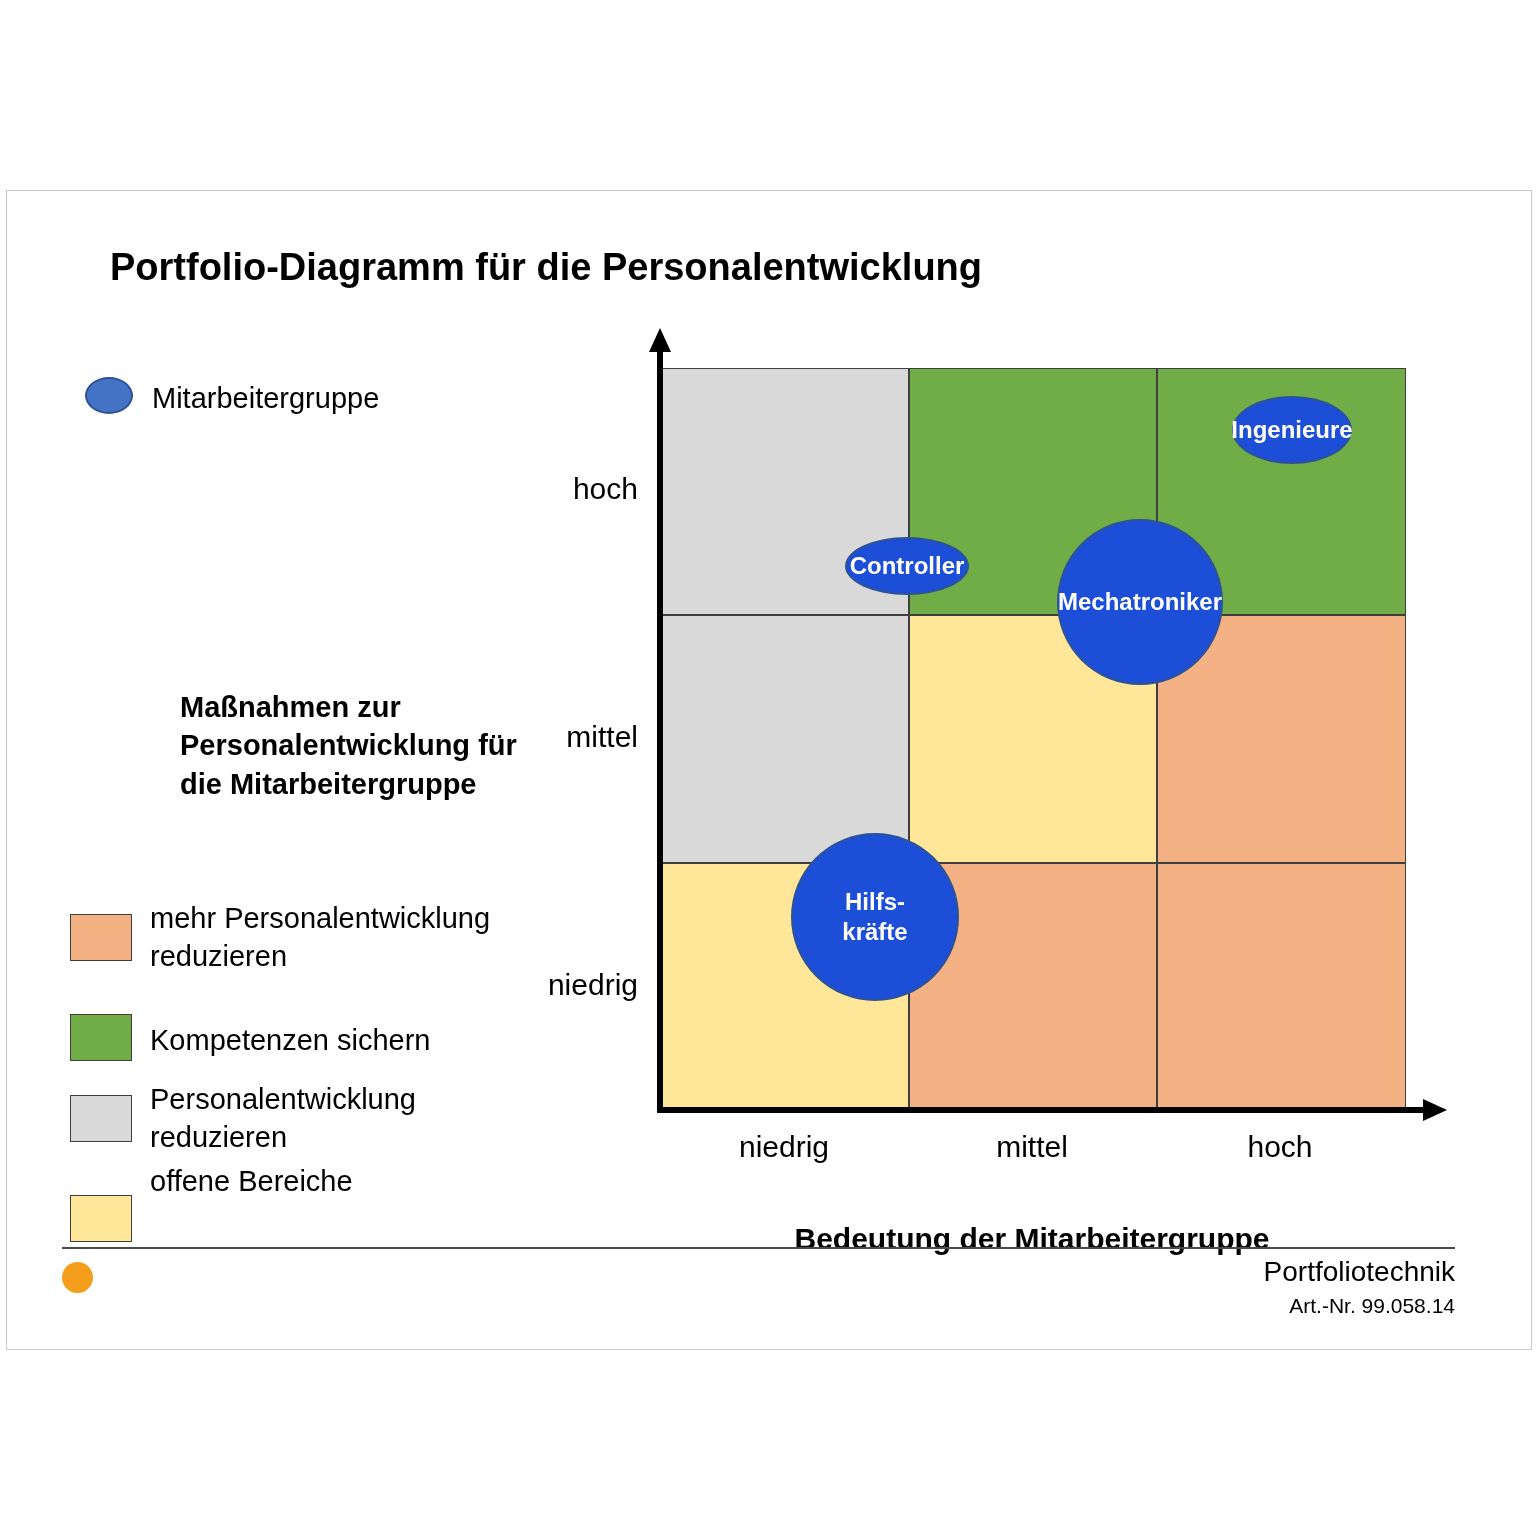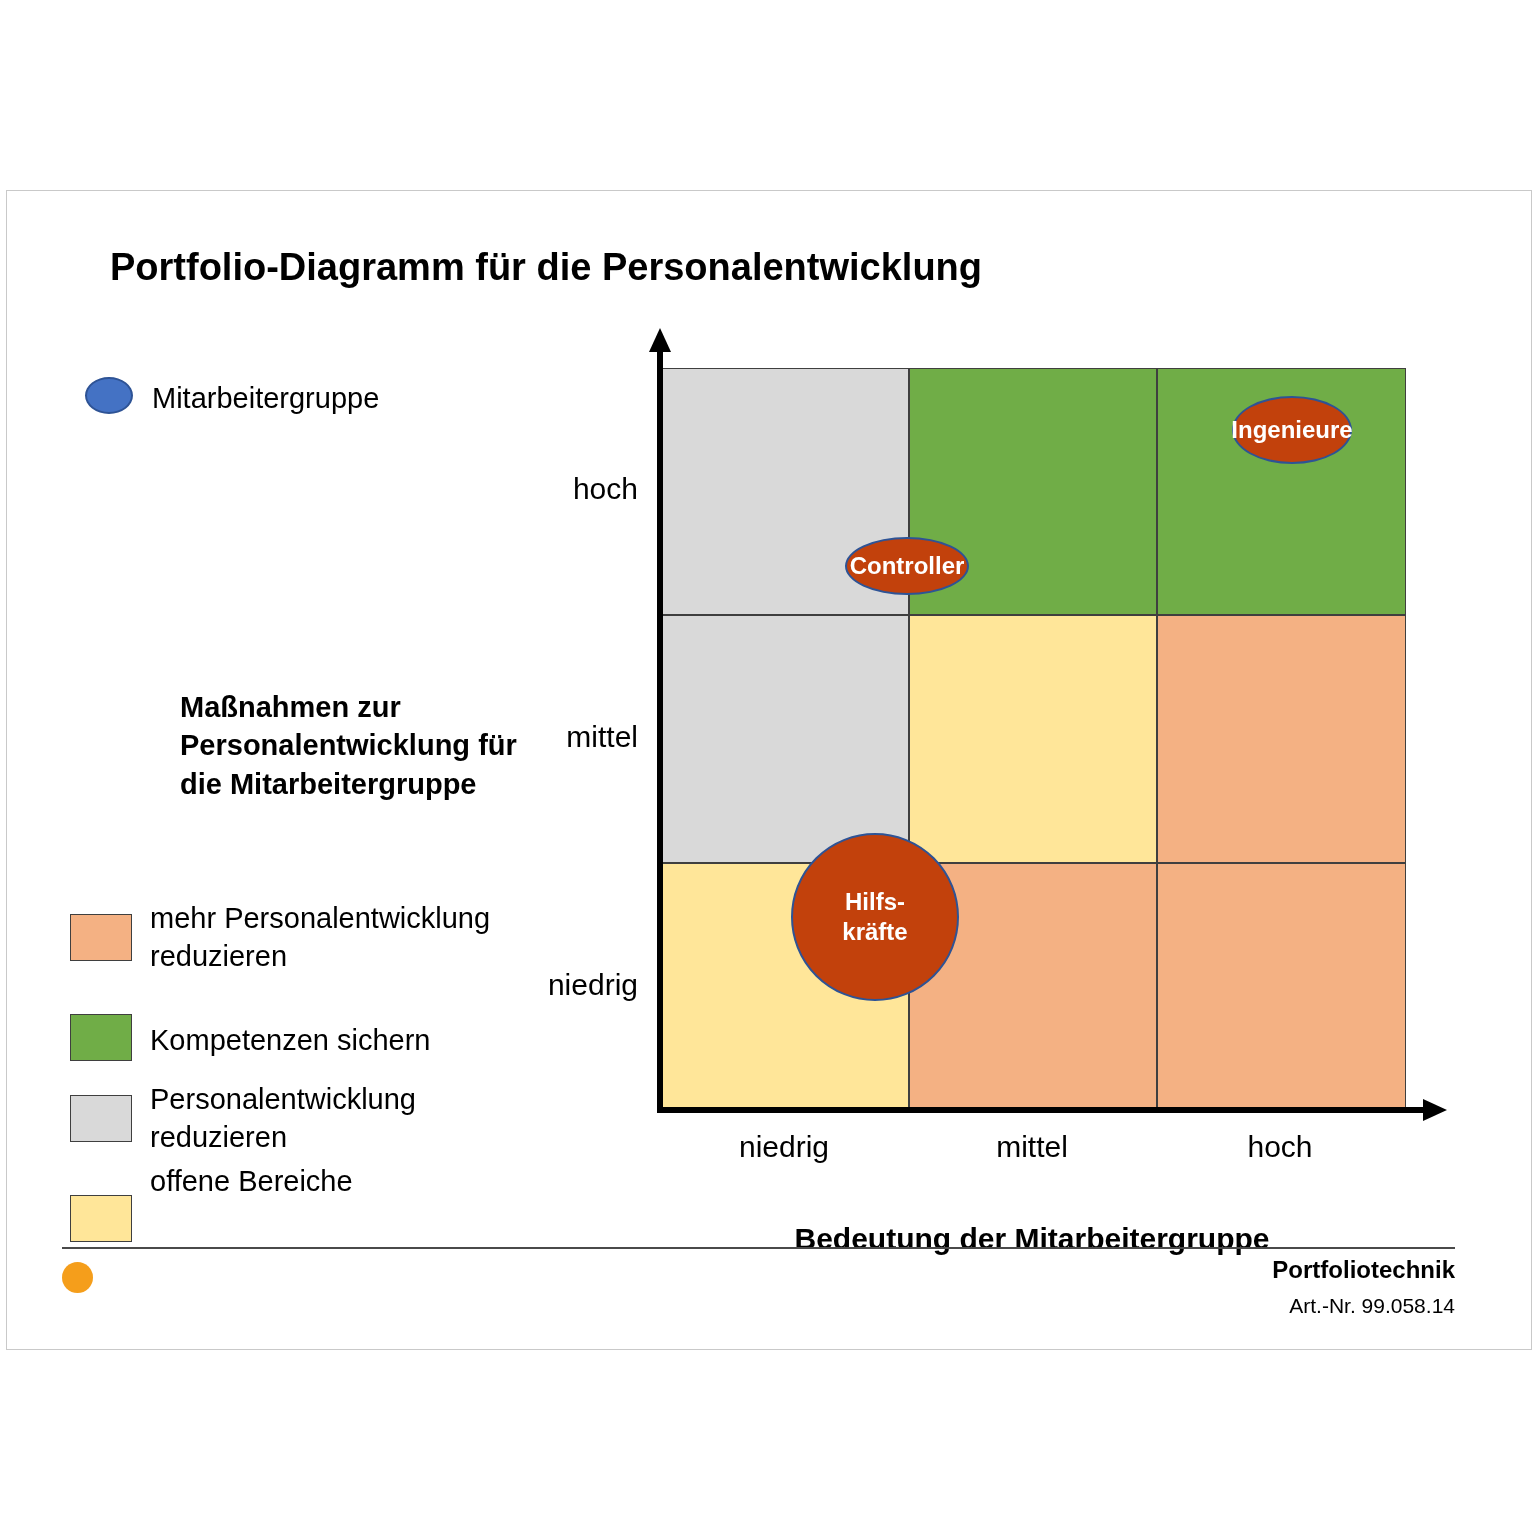--- a/index.html
+++ b/index.html
@@ -34,21 +34,21 @@
 
   
   .y-axis-line{position:absolute;left:657px;top:350px;width:6px;height:763px;background:#000;}
   .y-axis-arrow{position:absolute;left:649px;top:328px;width:0;height:0;
     border-left:11px solid transparent;border-right:11px solid transparent;border-bottom:24px solid #000;}
   .x-axis-line{position:absolute;left:657px;top:1107px;width:768px;height:6px;background:#000;}
   .x-axis-arrow{position:absolute;left:1423px;top:1099px;width:0;height:0;
     border-top:11px solid transparent;border-bottom:11px solid transparent;border-left:24px solid #000;}
 
   
-  .bubble{position:absolute;background:#c2410c;border:2px solid #2E5395;border-radius:50%;
+  .bubble{position:absolute;background:#1d4ed8;border:2px solid #2E5395;border-radius:50%;
     color:#fff;font-weight:bold;font-size:24px;line-height:1.25;text-align:center;
     display:flex;align-items:center;justify-content:center;white-space:pre-line;box-sizing:border-box;}
   .b-ingenieure{left:1232px;top:396px;width:120px;height:68px;}
   .b-controller{left:845px;top:537px;width:124px;height:58px;}
   .b-mechatroniker{left:1057px;top:519px;width:166px;height:166px;}
   .b-verwaltung{left:1056px;top:756px;width:168px;height:168px;}
   .b-hilfskraefte{left:791px;top:833px;width:168px;height:168px;}
 
   
   .swatch{position:absolute;left:70px;width:62px;height:47px;border:1px solid #3f3f3f;box-sizing:border-box;}
@@ -56,21 +56,21 @@
   .sw-green{top:1014px;background:#70AD47;}
   .sw-gray{top:1095px;background:#D9D9D9;}
   .sw-yellow{top:1195px;background:#FFE699;}
   .sw-label{position:absolute;left:150px;font-size:29px;white-space:pre-line;line-height:1.3;}
   .lb-orange{top:900px;} .lb-green{top:1022px;} .lb-gray{top:1081px;} .lb-yellow{top:1163px;}
 
   
   .footer-divider{position:absolute;left:62px;top:1247px;width:1393px;height:2px;background:#4a4a4a;}
   .logo-dot{position:absolute;left:62px;top:1262px;width:31px;height:31px;border-radius:50%;background:#F59E1B;}
   .logo-text{position:absolute;left:108px;top:1254px;font-size:38px;font-weight:bold;font-style:italic;color:#57585a;letter-spacing:-0.5px;}
-  .footer-right-title{position:absolute;left:1100px;top:1256px;width:355px;text-align:right;font-size:24px;font-weight:bold;}
+  .footer-right-title{position:absolute;left:1100px;top:1256px;width:355px;text-align:right;font-size:28px;}
   .footer-right-sub{position:absolute;left:1100px;top:1294px;width:355px;text-align:right;font-size:21px;}
 </style>
 </head>
 <body>
 
 <div class="page">
   <div class="frame"></div>
 
   <div class="title">Portfolio-Diagramm für die Personalentwicklung</div>
 
@@ -97,20 +97,21 @@
     <div class="cell c-orange"></div>
   </div>
 
   <div class="y-axis-line"></div>
   <div class="y-axis-arrow"></div>
   <div class="x-axis-line"></div>
   <div class="x-axis-arrow"></div>
 
   <div class="bubble b-ingenieure">Ingenieure</div>
   <div class="bubble b-controller">Controller</div>
+  <div class="bubble b-mechatroniker">Mechatroniker</div>
   <div class="bubble b-hilfskraefte">Hilfs-
 kräfte</div>
 
   <div class="xtick niedrig">niedrig</div>
   <div class="xtick mittel">mittel</div>
   <div class="xtick hoch">hoch</div>
   <div class="x-axis-title">Bedeutung der Mitarbeitergruppe</div>
 
   <div class="swatch sw-orange"></div>
   <div class="sw-label lb-orange">mehr Personalentwicklung

